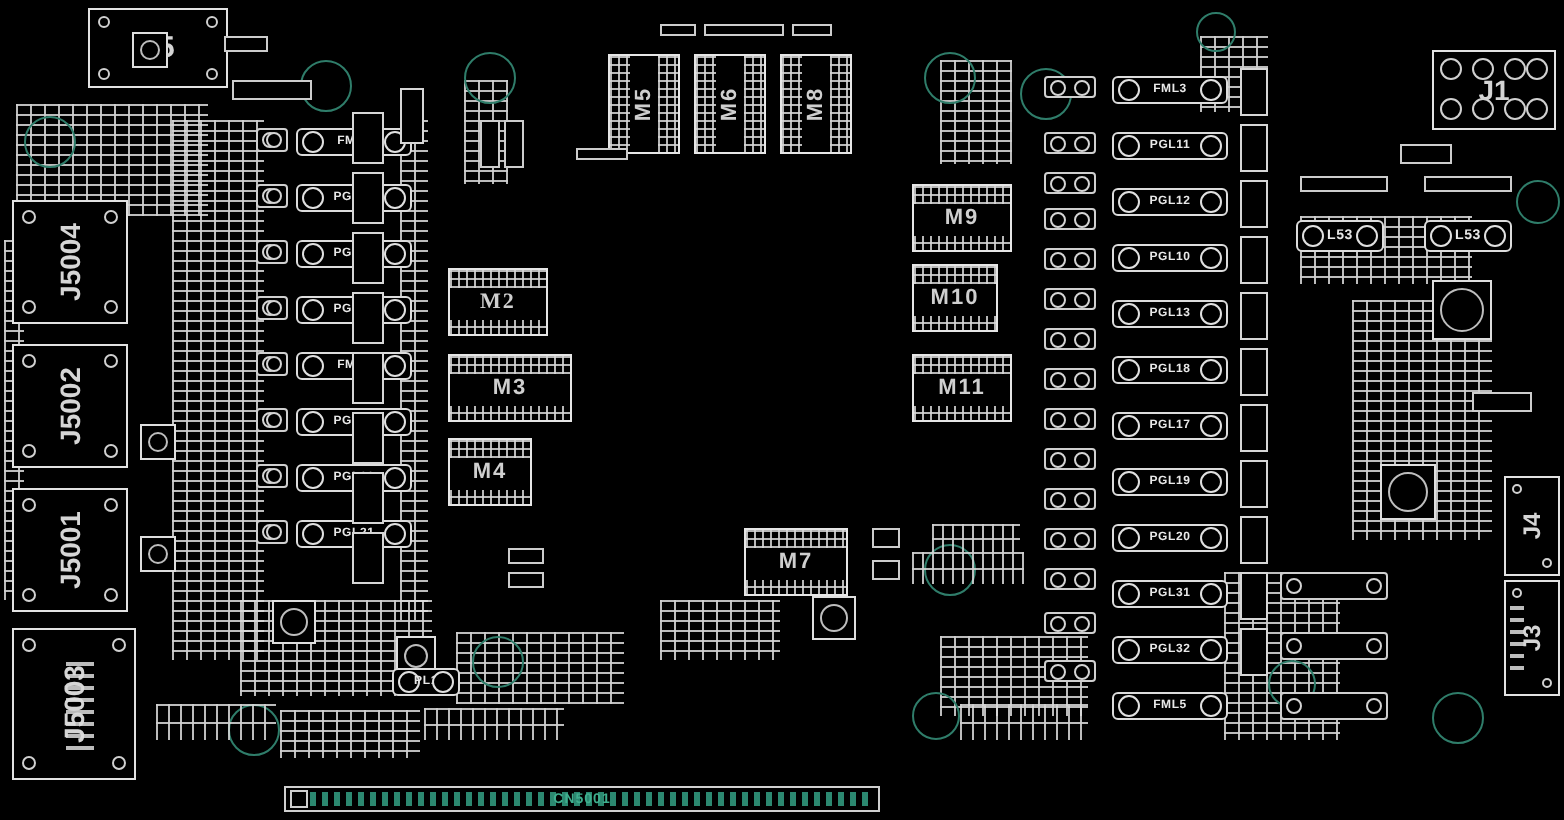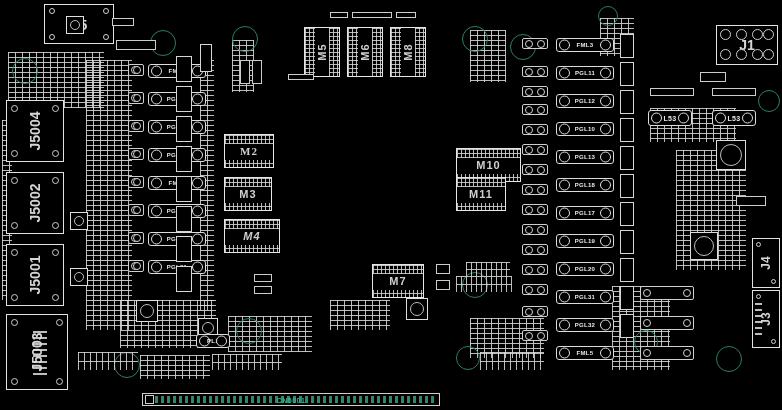--- a/index.html
+++ b/index.html
@@ -178,43 +178,47 @@
     <span class="hole" style="right:3px;bottom:3px;width:5px;height:5px;"></span>
     <span class="cluster" style="left:2px;top:12px;width:7px;height:36px;
        background-image:repeating-linear-gradient(to bottom,rgba(220,220,220,.9) 0 2px,transparent 2px 6px);"></span>
   </div>
 
 
   <div class="chip" style="left:224px;top:134px;width:50px;height:34px;">
     <span class="band" style="top:9px;height:16px;"></span>
     <span class="lbl" style="font-size:11px;font-family:Liberation Serif, serif;">M2</span>
   </div>
-  <div class="chip" style="left:224px;top:177px;width:48px;height:34px;">
+  <div class="chip" style="left:224px;top:177px;width:62px;height:34px;">
     <span class="band" style="top:9px;height:16px;"></span>
     <span class="lbl" style="font-size:11px;">M3</span>
   </div>
-  <div class="chip" style="left:224px;top:219px;width:56px;height:34px;font-style:italic;">
+  <div class="chip" style="left:224px;top:219px;width:42px;height:34px;">
     <span class="band" style="top:9px;height:16px;"></span>
     <span class="lbl" style="font-size:11px;">M4</span>
   </div>
 
   <div class="chip" style="left:304px;top:27px;width:36px;height:50px;">
     <span class="band" style="left:10px;right:10px;top:0;bottom:0;"></span>
     <span class="lbl" style="font-size:11px;transform:translateY(-50%) rotate(-90deg);">M5</span>
   </div>
   <div class="chip" style="left:347px;top:27px;width:36px;height:50px;">
     <span class="band" style="left:10px;right:10px;top:0;bottom:0;"></span>
     <span class="lbl" style="font-size:11px;transform:translateY(-50%) rotate(-90deg);">M6</span>
   </div>
   <div class="chip" style="left:390px;top:27px;width:36px;height:50px;">
     <span class="band" style="left:10px;right:10px;top:0;bottom:0;"></span>
     <span class="lbl" style="font-size:11px;transform:translateY(-50%) rotate(-90deg);">M8</span>
   </div>
 
-  <div class="chip" style="left:456px;top:148px;width:65px;height:34px;">
+  <div class="chip" style="left:456px;top:92px;width:50px;height:34px;">
+    <span class="band" style="top:9px;height:16px;"></span>
+    <span class="lbl" style="font-size:11px;">M9</span>
+  </div>
+  <div class="chip" style="left:456px;top:132px;width:43px;height:34px;">
     <span class="band" style="top:9px;height:16px;"></span>
     <span class="lbl" style="font-size:11px;">M10</span>
   </div>
   <div class="chip" style="left:456px;top:177px;width:50px;height:34px;">
     <span class="band" style="top:9px;height:16px;"></span>
     <span class="lbl" style="font-size:11px;">M11</span>
   </div>
 
   <div class="chip" style="left:372px;top:264px;width:52px;height:34px;">
     <span class="band" style="top:9px;height:16px;"></span>

